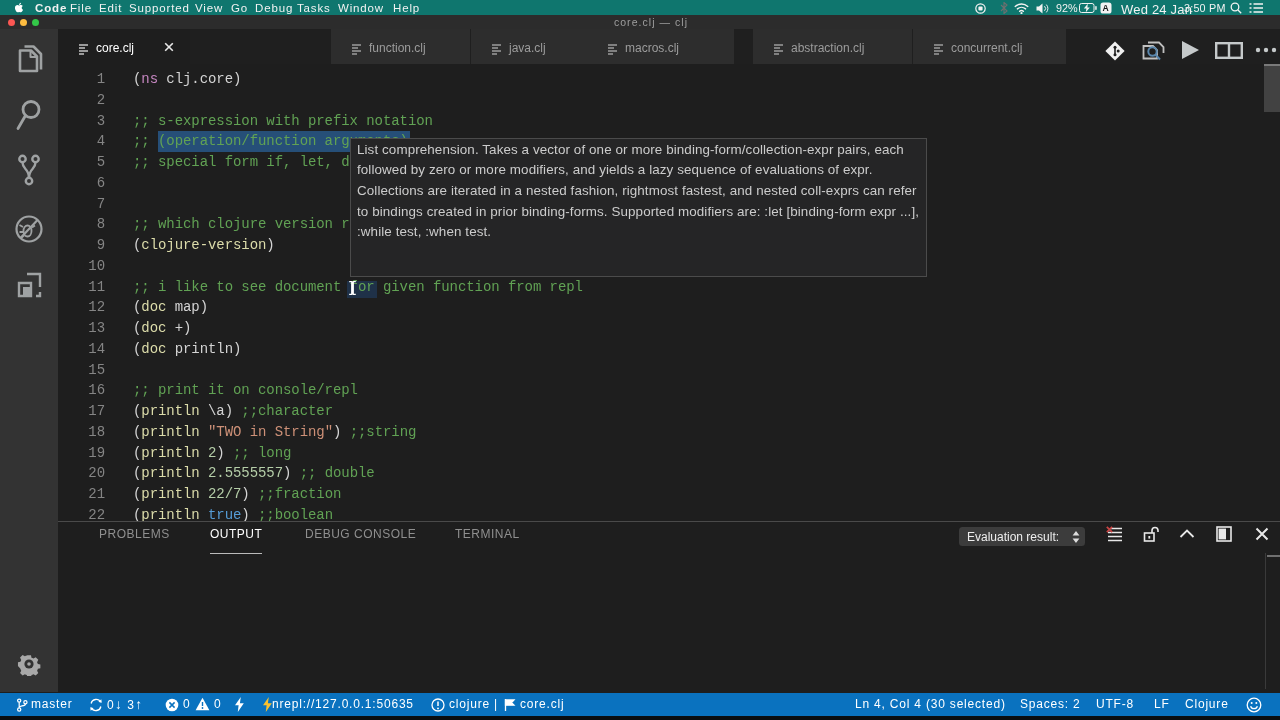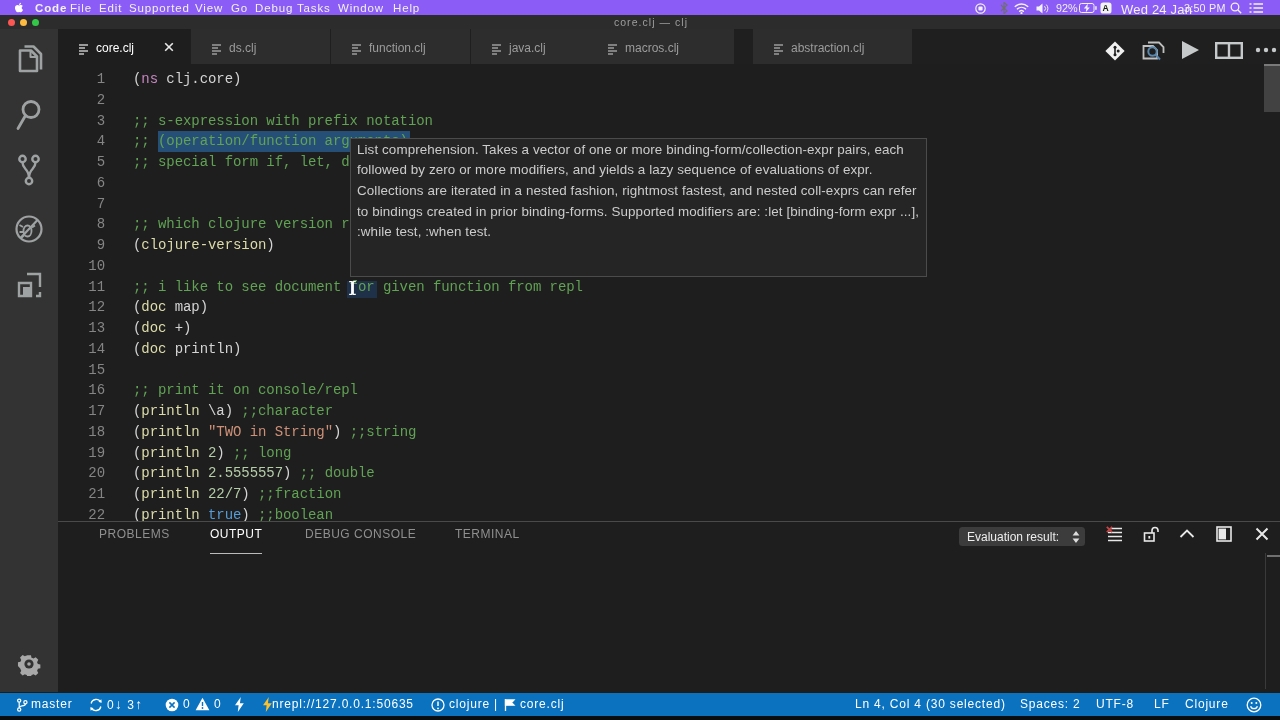--- a/index.html
+++ b/index.html
@@ -1,21 +1,21 @@
 <!DOCTYPE html>
 <html><head>
 <meta charset="utf-8">
 <style>
   * { margin:0; padding:0; box-sizing:border-box; }
   html,body { width:1280px; height:720px; overflow:hidden; background:#1e1e1e; font-family:"Liberation Sans",sans-serif; }
   .abs { position:absolute; }
   #stage { position:relative; width:1280px; height:720px; }
 
   
-  #menubar { left:0; top:0; width:1280px; height:15px; background:#8b5cf6; color:#f2f2f2; font-size:11.5px; letter-spacing:0.85px; }
+  #menubar { left:0; top:0; width:1280px; height:15px; background:#0f766e; color:#f2f2f2; font-size:11.5px; letter-spacing:0.85px; }
   #menubar .mi { position:absolute; top:1.5px; white-space:nowrap; }
   
   #titlebar { left:0; top:15px; width:1280px; height:13.5px; background:#2c2c2c; }
   .tl { position:absolute; top:18.5px; width:7px; height:7px; border-radius:50%; }
   #wtitle { position:absolute; top:16px; left:0; width:1302px; text-align:center; font-size:10.5px; letter-spacing:1.05px; color:#9e9e9e; }
 
   
   #actbar { left:0; top:28.5px; width:58px; height:663px; background:#333333; }
 
   
@@ -195,29 +195,20 @@
           <i style="top:0;width:9px"></i>
           <i style="top:3.2px;width:6px"></i>
           <i style="top:6.4px;width:9px"></i>
           <i style="top:9.2px;width:5px"></i>
         </span>
       <span class="lbl">core.clj</span>
       <svg style="position:absolute;left:106px;top:13px" width="10" height="10" viewBox="0 0 10 10">
           <path stroke="#e8e8e8" stroke-width="1.6" d="M1.2 1.2 L8.8 8.8 M8.8 1.2 L1.2 8.8"></path>
         </svg>
     </div>
-    <div class="tab" style="left:133px; width:139px">
-      <span class="tico">
-          <i style="top:0;width:9px"></i>
-          <i style="top:3.2px;width:6px"></i>
-          <i style="top:6.4px;width:9px"></i>
-          <i style="top:9.2px;width:5px"></i>
-        </span>
-      <span class="lbl">ds.clj</span>
-    </div>
     <div class="tab" style="left:273px; width:139px">
       <span class="tico">
           <i style="top:0;width:9px"></i>
           <i style="top:3.2px;width:6px"></i>
           <i style="top:6.4px;width:9px"></i>
           <i style="top:9.2px;width:5px"></i>
         </span>
       <span class="lbl">function.clj</span>
     </div>
     <div class="tab" style="left:413px; width:133px">
@@ -239,20 +230,29 @@
       <span class="lbl">macros.clj</span>
     </div>
     <div class="tab" style="left:695px; width:159px">
       <span class="tico">
           <i style="top:0;width:9px"></i>
           <i style="top:3.2px;width:6px"></i>
           <i style="top:6.4px;width:9px"></i>
           <i style="top:9.2px;width:5px"></i>
         </span>
       <span class="lbl">abstraction.clj</span>
+    </div>
+    <div class="tab" style="left:855px; width:153px">
+      <span class="tico">
+          <i style="top:0;width:9px"></i>
+          <i style="top:3.2px;width:6px"></i>
+          <i style="top:6.4px;width:9px"></i>
+          <i style="top:9.2px;width:5px"></i>
+        </span>
+      <span class="lbl">concurrent.clj</span>
     </div>
 
     <svg style="position:absolute;left:1047px;top:12px" width="20" height="20" viewBox="0 0 20 20">
       <rect x="3.2" y="3.2" width="13.6" height="13.6" fill="#f0f0f0" transform="rotate(45 10 10)"></rect>
       <g fill="#1f1f1f">
           <circle cx="10" cy="6.2" r="1.5"></circle>
           <circle cx="10" cy="13.8" r="1.5"></circle>
           <path d="M9.2 6.2 h1.6 v7.6 h-1.6 z"></path>
           <circle cx="13.2" cy="10" r="1.5"></circle>
         </g>

